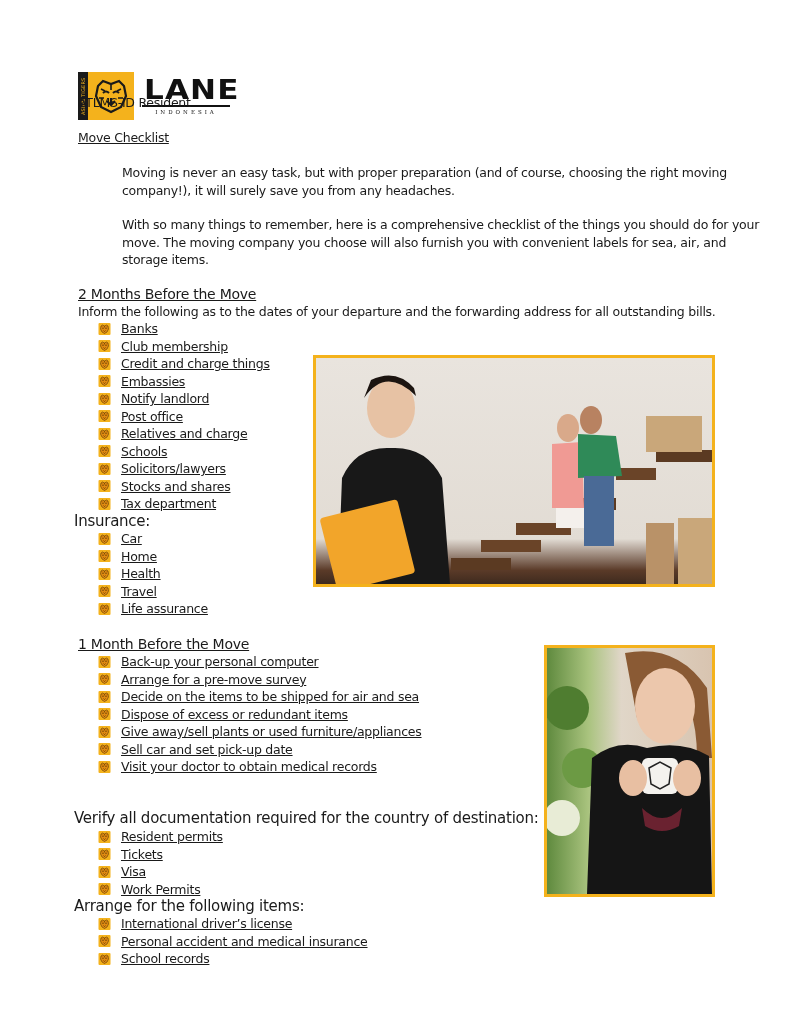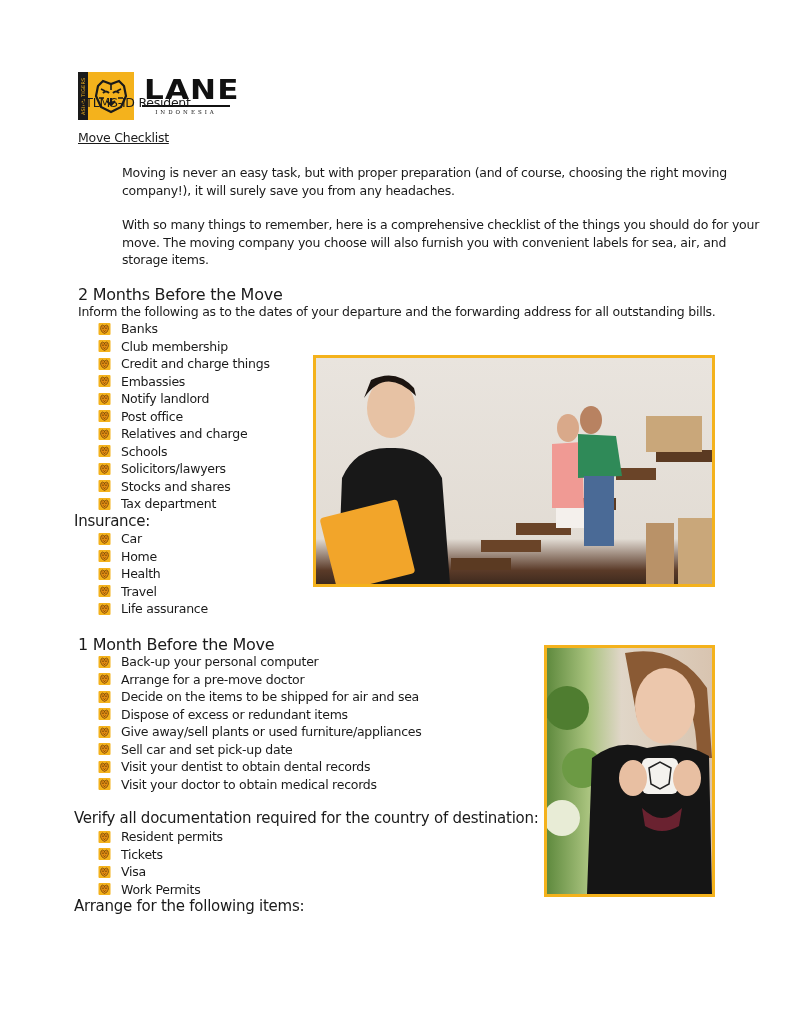--- a/index.html
+++ b/index.html
@@ -16,26 +16,26 @@
   .logo-lane { font-family: "DejaVu Sans", sans-serif; font-weight: bold; font-size: 27px; letter-spacing: 1px; color: #111; line-height: 26px; transform: scaleX(1.15); transform-origin: left; }
   .logo-rule { width: 88px; height: 2px; background: #111; margin-top: 2px; }
   .logo-sub { font-family: "DejaVu Serif", serif; font-size: 5.5px; letter-spacing: 3px; color: #111; margin-top: 2px; }
 
   .txt { position: absolute; font-size: 12.5px; line-height: 17.5px; white-space: nowrap; letter-spacing: -0.25px; }
   .marketing { left: 78px; top: 94px; }
   .title { left: 78px; top: 129px; text-decoration: underline; }
   .para { left: 78px; width: 640px; white-space: normal; margin-left: 44px; }
   .p1 { top: 164px; }
   .p2 { top: 216px; }
-  .heading { left: 78px; font-size: 16px; }
+  .heading { left: 78px; font-size: 14px; text-decoration: underline; }
   .h1 { top: 286px; }
   .intro { left: 78px; top: 303px; }
 
   .list { position: absolute; left: 98px; margin: 0; padding: 0; list-style: none; }
-  .list li { height: 17.5px; display: flex; align-items: center; font-size: 12.5px; letter-spacing: -0.25px; white-space: nowrap; }
+  .list li { height: 17.5px; display: flex; align-items: center; font-size: 12.5px; letter-spacing: -0.25px; white-space: nowrap; text-decoration: underline; }
   .bullet { width: 13px; height: 12px; margin-right: 10px; flex: none; display: inline-block; }
   .sub { position: absolute; left: 74px; font-size: 15px; letter-spacing: -0.25px; white-space: nowrap; line-height: 17.5px; }
 
   .photo { position: absolute; border: 3px solid #f4b21c; box-sizing: border-box; overflow: hidden; }
   .photo1 { left: 313px; top: 355px; width: 402px; height: 232px; background: linear-gradient(180deg, #e9e4de 0%, #e2dcd4 80%, #5a3a28 94%, #3e2a1e 100%); }
   .photo2 { left: 544px; top: 645px; width: 171px; height: 252px; background: linear-gradient(90deg, #5f8a3e 0%, #a9c37e 25%, #e0d6c8 45%, #d8c4b0 100%); }
 </style>
 </head>
 <body>
 
@@ -217,21 +217,21 @@
     <li>
         <svg class="bullet">
           <use href="#tiger"></use>
         </svg>
         <span>Back-up your personal computer</span>
       </li>
     <li>
         <svg class="bullet">
           <use href="#tiger"></use>
         </svg>
-        <span>Arrange for a pre-move doctor</span>
+        <span>Arrange for a pre-move survey</span>
       </li>
     <li>
         <svg class="bullet">
           <use href="#tiger"></use>
         </svg>
         <span>Decide on the items to be shipped for air and sea</span>
       </li>
     <li>
         <svg class="bullet">
           <use href="#tiger"></use>
@@ -242,26 +242,20 @@
         <svg class="bullet">
           <use href="#tiger"></use>
         </svg>
         <span>Give away/sell plants or used furniture/appliances</span>
       </li>
     <li>
         <svg class="bullet">
           <use href="#tiger"></use>
         </svg>
         <span>Sell car and set pick-up date</span>
-      </li>
-    <li>
-        <svg class="bullet">
-          <use href="#tiger"></use>
-        </svg>
-        <span>Visit your dentist to obtain dental records</span>
       </li>
     <li>
         <svg class="bullet">
           <use href="#tiger"></use>
         </svg>
         <span>Visit your doctor to obtain medical records</span>
       </li>
   </ul>
 
   <div class="sub" style="top:810px">Verify all documentation required for the country of destination:</div>
@@ -286,20 +280,40 @@
       </li>
     <li>
         <svg class="bullet">
           <use href="#tiger"></use>
         </svg>
         <span>Work Permits</span>
       </li>
   </ul>
 
   <div class="sub" style="top:898px">Arrange for the following items:</div>
+  <ul class="list" style="top:915px">
+    <li>
+        <svg class="bullet">
+          <use href="#tiger"></use>
+        </svg>
+        <span>International driver’s license</span>
+      </li>
+    <li>
+        <svg class="bullet">
+          <use href="#tiger"></use>
+        </svg>
+        <span>Personal accident and medical insurance</span>
+      </li>
+    <li>
+        <svg class="bullet">
+          <use href="#tiger"></use>
+        </svg>
+        <span>School records</span>
+      </li>
+  </ul>
 
   <div class="photo photo2">
     <svg width="165" height="246" viewBox="0 0 165 246">
       <circle cx="20" cy="60" r="22" fill="#4f7d30"></circle>
       <circle cx="35" cy="120" r="20" fill="#6c9a44"></circle>
       <circle cx="15" cy="170" r="18" fill="#e8ecd6"></circle>
       <path d="M78 5 Q130 -5 160 40 L165 110 L150 110 Q150 50 120 30 Q95 30 90 70 Z" fill="#8a5a34"></path>
       <ellipse cx="118" cy="58" rx="30" ry="38" fill="#ecc7ac"></ellipse>
       <path d="M40 246 L45 110 Q70 90 100 100 Q135 92 162 108 L165 246 Z" fill="#151515"></path>
       <path d="M95 160 Q115 180 135 160 L132 178 Q115 188 98 178 Z" fill="#6a2230"></path>

